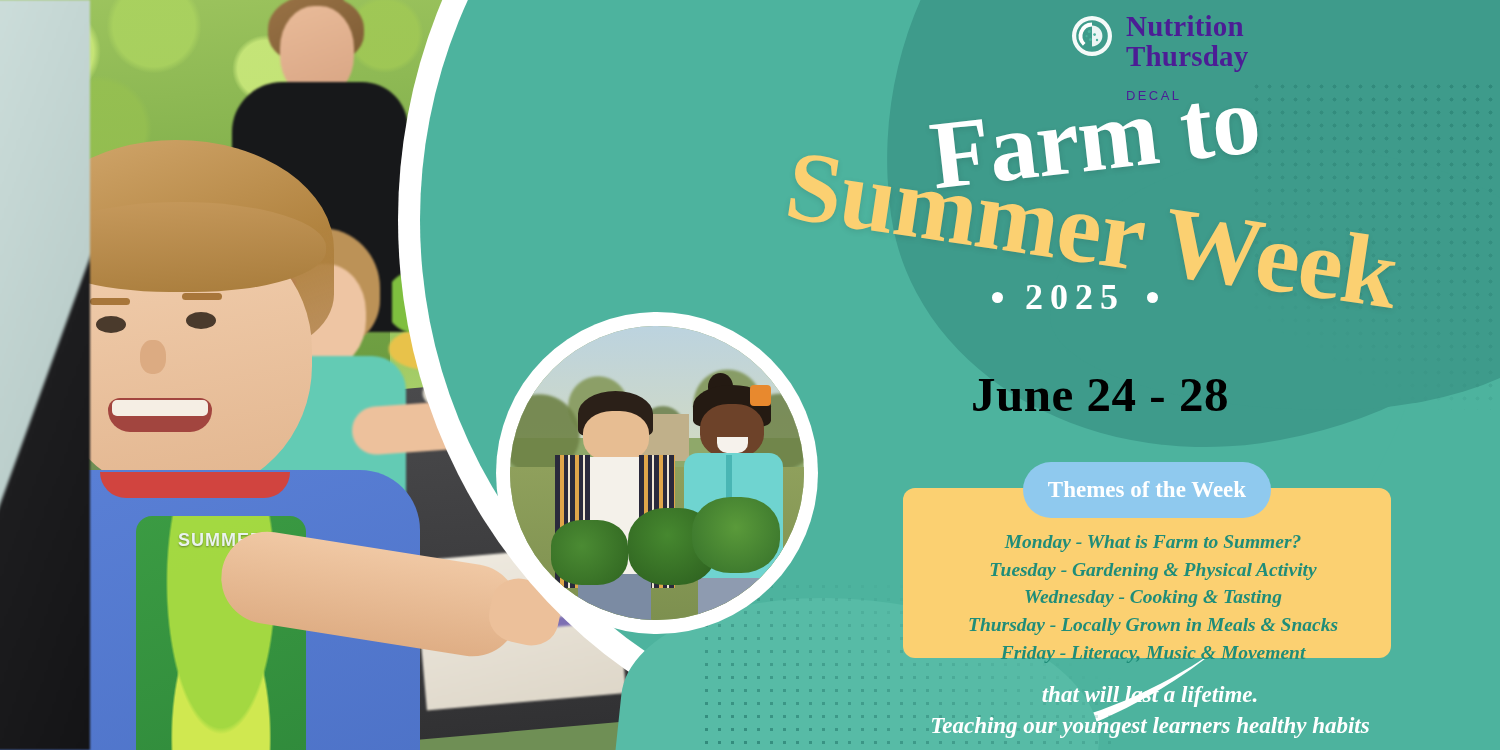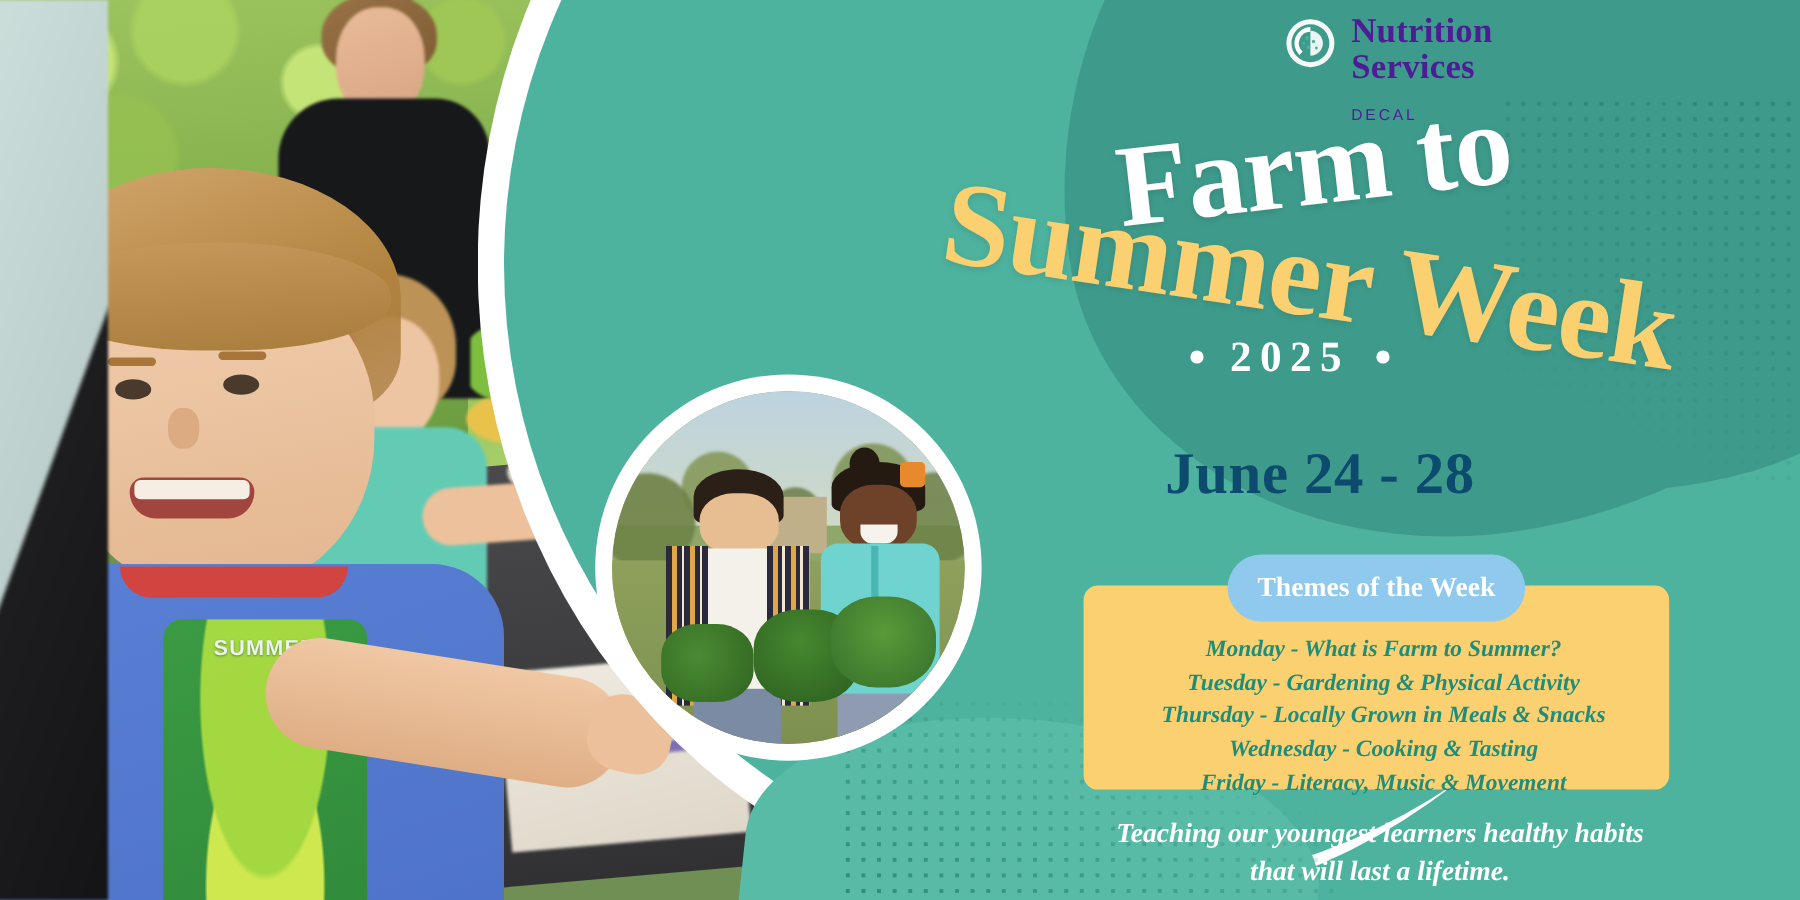--- a/index.html
+++ b/index.html
@@ -303,21 +303,21 @@
   }
   .title-year{
     position:absolute;left:232px;top:196px;
     font-family:"Liberation Serif",serif;font-weight:bold;font-size:36px;color:#ffffff;
     letter-spacing:7px;display:flex;align-items:center;gap:22px;
   }
   .ydot{width:11px;height:11px;border-radius:50%;background:#ffffff;display:inline-block;}
 
   .date-line{
     position:absolute;left:0;top:366px;width:1500px;text-align:center;
-    font-family:"Liberation Serif",serif;font-weight:bold;font-size:49px;color:#0c4a6e;
+    font-family:"Liberation Serif",serif;font-weight:bold;font-size:49px;color:#000000;
     letter-spacing:.5px;padding-left:700px;
   }
 
   .themes-box{
     position:absolute;left:903px;top:488px;width:488px;height:170px;
     background:#FBD071;border-radius:12px;
   }
   .themes-pill{
     position:absolute;left:1023px;top:462px;width:248px;height:56px;border-radius:28px;
     background:#8FC9EE;display:flex;align-items:center;justify-content:center;
@@ -445,21 +445,21 @@
       <path d="M22 8.6a13.4 13.4 0 0 0-9.1 23.2l2.6-2.8A9.6 9.6 0 0 1 22 12.4Z" fill="#ffffff"></path>
       <path d="M22 11.6c5.7 0 10.4 4.7 10.4 10.4S27.7 32.4 22 32.4Z" fill="#ffffff" opacity="0.9"></path>
       <circle cx="19.2" cy="17.6" r="1.5" fill="#4DB39E"></circle>
       <circle cx="24.6" cy="20.6" r="1.4" fill="#4DB39E"></circle>
       <circle cx="20.4" cy="25.4" r="1.5" fill="#4DB39E"></circle>
       <circle cx="27" cy="26" r="1.2" fill="#4DB39E"></circle>
       <circle cx="16.6" cy="22.2" r="1.1" fill="#4DB39E"></circle>
     </svg>
     <div class="logo-text">
       <div class="l1">Nutrition</div>
-      <div class="l2">Services</div>
+      <div class="l2">Thursday</div>
       <div class="l3">DECAL</div>
     </div>
   </div>
 
   <div class="title-wrap">
     <div class="title-farm">Farm to</div>
     <div class="title-summer">Summer Week</div>
     <div class="title-year">
       <span class="ydot"></span>
       <span>2025</span>
@@ -469,23 +469,23 @@
 
   <div class="date-line">June 24 - 28</div>
 
   <div class="themes-box"></div>
   <div class="themes-pill">
     <span>Themes of the Week</span>
   </div>
   <div class="themes-list">
     <div>Monday - What is Farm to Summer?</div>
     <div>Tuesday - Gardening &amp; Physical Activity</div>
+    <div>Wednesday - Cooking &amp; Tasting</div>
     <div>Thursday - Locally Grown in Meals &amp; Snacks</div>
-    <div>Wednesday - Cooking &amp; Tasting</div>
     <div>Friday - Literacy, Music &amp; Movement</div>
   </div>
 
   <div class="tagline">
+    <div>that will last a lifetime.</div>
     <div>Teaching our youngest learners healthy habits</div>
-    <div>that will last a lifetime.</div>
   </div>
 
 </div>
 
 </body></html>

